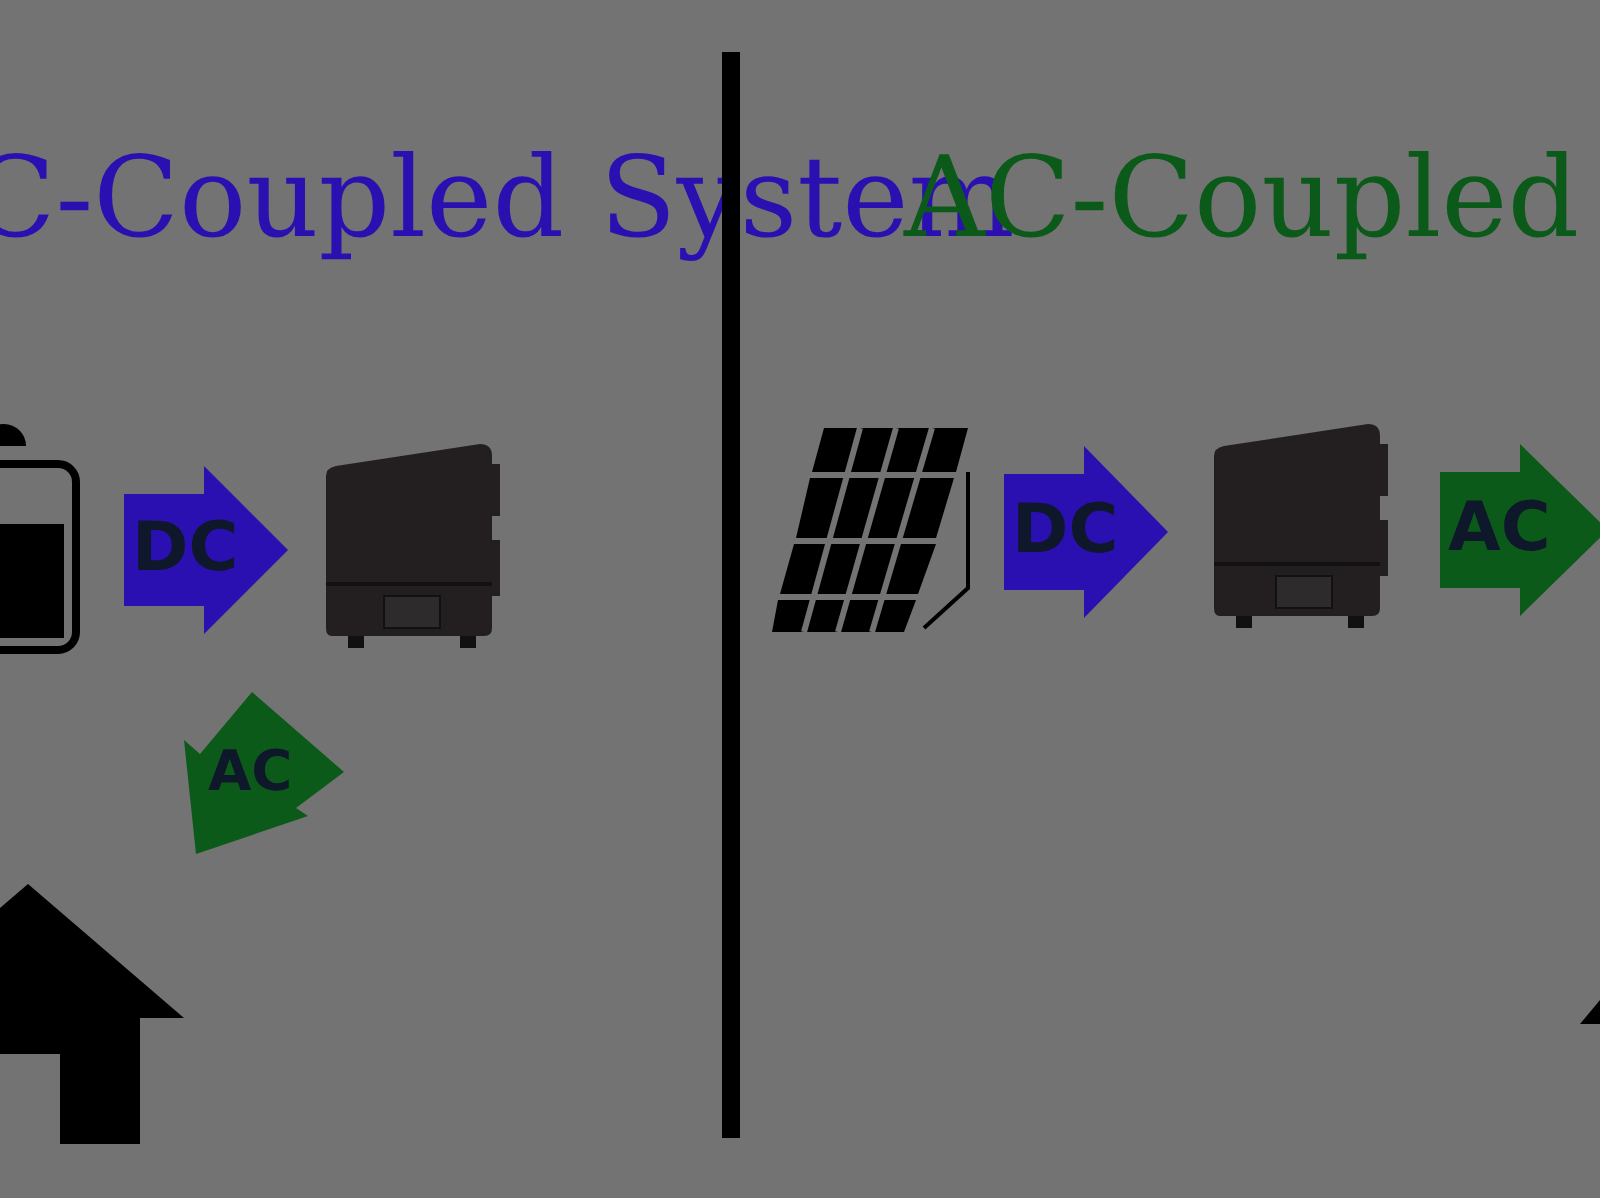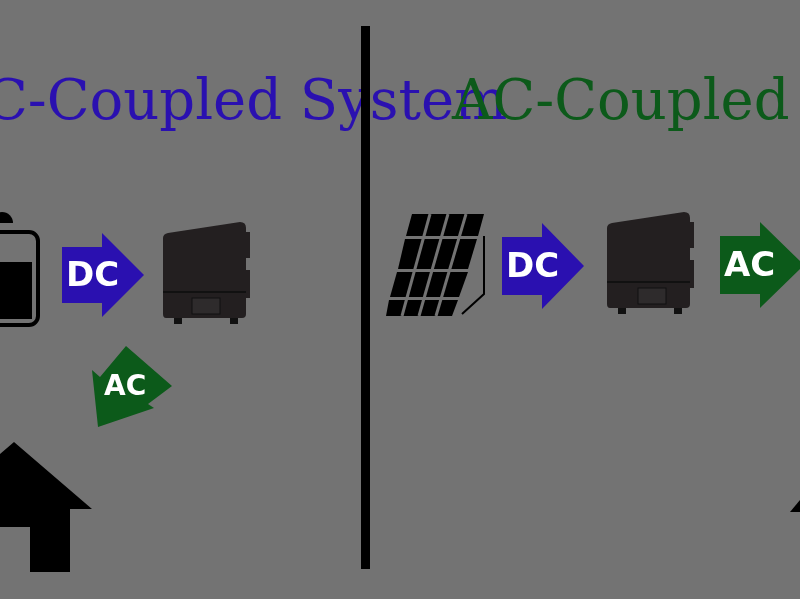--- a/index.html
+++ b/index.html
@@ -22,21 +22,21 @@
     #title-right { left: 452px; top: 72px; color: #0c5a1a; }
     #divider {
       position: absolute; left: 361px; top: 26px;
       width: 9px; height: 543px; background: #000;
     }
     .abs { position: absolute; }
     .arrow-label {
       position: absolute;
       font-family: "DejaVu Sans", sans-serif;
       font-weight: bold;
-      color: #ffffff;
+      color: #0f172a;
       line-height: 1;
     }
   </style>
 </head>
 <body>
 
 <div>
   <div class="title" id="title-left">DC-Coupled System</div>
 
   <svg class="abs" style="left:-40px;top:212px" width="84" height="116">

